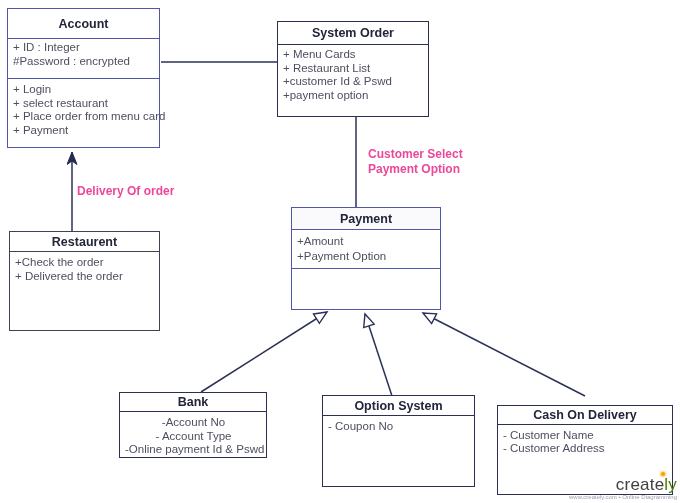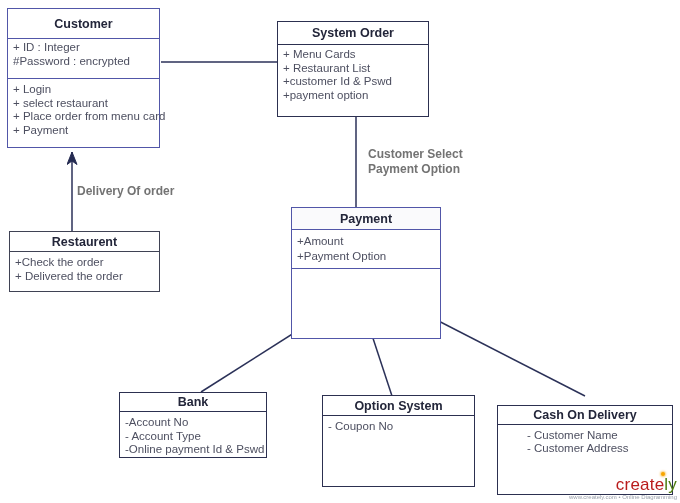--- a/index.html
+++ b/index.html
@@ -17,32 +17,32 @@
     font-size:12.5px; font-weight:bold; color:#23263a;
     border-bottom:1.6px solid var(--bc);
   }
   .uml .members {
     box-sizing:border-box; padding:2px 4px 0 5px;
     font-size:11.5px; line-height:13.5px; color:#4d4f60;
   }
   .uml .members.bordered { border-bottom:1.6px solid var(--bc); }
   .member { white-space:nowrap; }
   .edge-label {
-    position:absolute; font-size:12px; font-weight:bold; color:#737373;
+    position:absolute; font-size:12px; font-weight:bold; color:#ec4899;
     line-height:15px; z-index:3; white-space:nowrap;
   }
   svg.connectors {
     position:absolute; left:0; top:0; z-index:1; pointer-events:none;
   }
   .watermark {
     position:absolute; right:3px; bottom:3px; z-index:10; text-align:right;
     line-height:1;
   }
   .brand { font-size:17px; letter-spacing:0.2px; position:relative; display:inline-block; }
-  .brand .pre { color:#b91c1c; }
+  .brand .pre { color:#404040; }
   .brand .suf { color:#4d7c0f; }
   .brand-dot {
     position:absolute; width:4px; height:4px; border-radius:50%;
     background:#f7a600; right:12px; top:-4px;
     box-shadow:0 0 2px 1px rgba(247,166,0,.55);
   }
   .tagline { font-size:6px; color:#9aa0ab; margin-top:1px; }
 </style>
 </head>
 <body>
@@ -66,21 +66,21 @@
     <line x1="72" y1="231" x2="72" y2="152" stroke="#2b3158" stroke-width="1.5" marker-end="url(#mk-filled)"></line>
 
     <line x1="201" y1="392" x2="327" y2="312" stroke="#2b3158" stroke-width="1.5" marker-end="url(#mk-hollow)"></line>
 
     <line x1="392" y1="396" x2="365" y2="314" stroke="#2b3158" stroke-width="1.5" marker-end="url(#mk-hollow)"></line>
 
     <line x1="585" y1="396" x2="423" y2="313" stroke="#2b3158" stroke-width="1.5" marker-end="url(#mk-hollow)"></line>
   </svg>
 
   <div class="uml" style="--bc:#5156a8; left:7px; top:8px; width:153px; height:140px;">
-    <div class="title" style="height:29px;">Customer</div>
+    <div class="title" style="height:29px;">Account</div>
     <div class="members bordered" style="height:40px;">
       <div class="member">+ ID : Integer</div>
       <div class="member">#Password : encrypted</div>
     </div>
     <div class="members" style="flex:1; padding-top:4px;">
       <div class="member">+ Login</div>
       <div class="member">+ select restaurant</div>
       <div class="member">+ Place order from menu card</div>
       <div class="member">+ Payment</div>
     </div>
@@ -89,56 +89,56 @@
   <div class="uml" style="--bc:#2c3050; left:277px; top:21px; width:152px; height:96px;">
     <div class="title" style="height:22px;">System Order</div>
     <div class="members" style="flex:1; padding-top:3px;">
       <div class="member">+ Menu Cards</div>
       <div class="member">+ Restaurant List</div>
       <div class="member">+customer Id &amp; Pswd</div>
       <div class="member">+payment option</div>
     </div>
   </div>
 
-  <div class="uml" style="--bc:#5156a8; left:291px; top:207px; width:150px; height:132px;">
+  <div class="uml" style="--bc:#5156a8; left:291px; top:207px; width:150px; height:103px;">
     <div class="title" style="height:21px; background:#fafafc;">Payment</div>
     <div class="members bordered" style="height:39px; padding-top:4px;">
       <div class="member" style="line-height:14.5px;">+Amount</div>
       <div class="member" style="line-height:14.5px;">+Payment Option</div>
     </div>
     <div class="members" style="flex:1;"></div>
   </div>
 
-  <div class="uml" style="--bc:#3f4254; left:9px; top:231px; width:151px; height:61px;">
+  <div class="uml" style="--bc:#3f4254; left:9px; top:231px; width:151px; height:100px;">
     <div class="title" style="height:19px;">Restaurent</div>
     <div class="members" style="flex:1; padding-top:4px;">
       <div class="member">+Check the order</div>
       <div class="member">+ Delivered the order</div>
     </div>
   </div>
 
   <div class="uml" style="--bc:#2c3050; left:119px; top:392px; width:148px; height:66px;">
     <div class="title" style="height:18px;">Bank</div>
-    <div class="members" style="flex:1; padding-top:4px;">
+    <div class="members" style="flex:1; padding-top:4px;text-align:center;">
       <div class="member">-Account No</div>
       <div class="member">- Account Type</div>
       <div class="member">-Online payment Id &amp; Pswd</div>
     </div>
   </div>
 
   <div class="uml" style="--bc:#2c3050; left:322px; top:395px; width:153px; height:92px;">
     <div class="title" style="height:19px;">Option System</div>
     <div class="members" style="flex:1; padding-top:4px;">
       <div class="member">- Coupon No</div>
     </div>
   </div>
 
   <div class="uml" style="--bc:#2c3050; left:497px; top:405px; width:176px; height:90px;">
     <div class="title" style="height:18px;">Cash On Delivery</div>
-    <div class="members" style="flex:1; padding-top:4px; line-height:13px;margin-left:24px;">
+    <div class="members" style="flex:1; padding-top:4px; line-height:13px;">
       <div class="member">- Customer Name</div>
       <div class="member">- Customer Address</div>
     </div>
   </div>
 
   <div class="edge-label" style="left:77px; top:184px;">Delivery Of order</div>
   <div class="edge-label" style="left:368px; top:147px;">
     <div>Customer Select</div>
     <div>Payment Option</div>
   </div>

